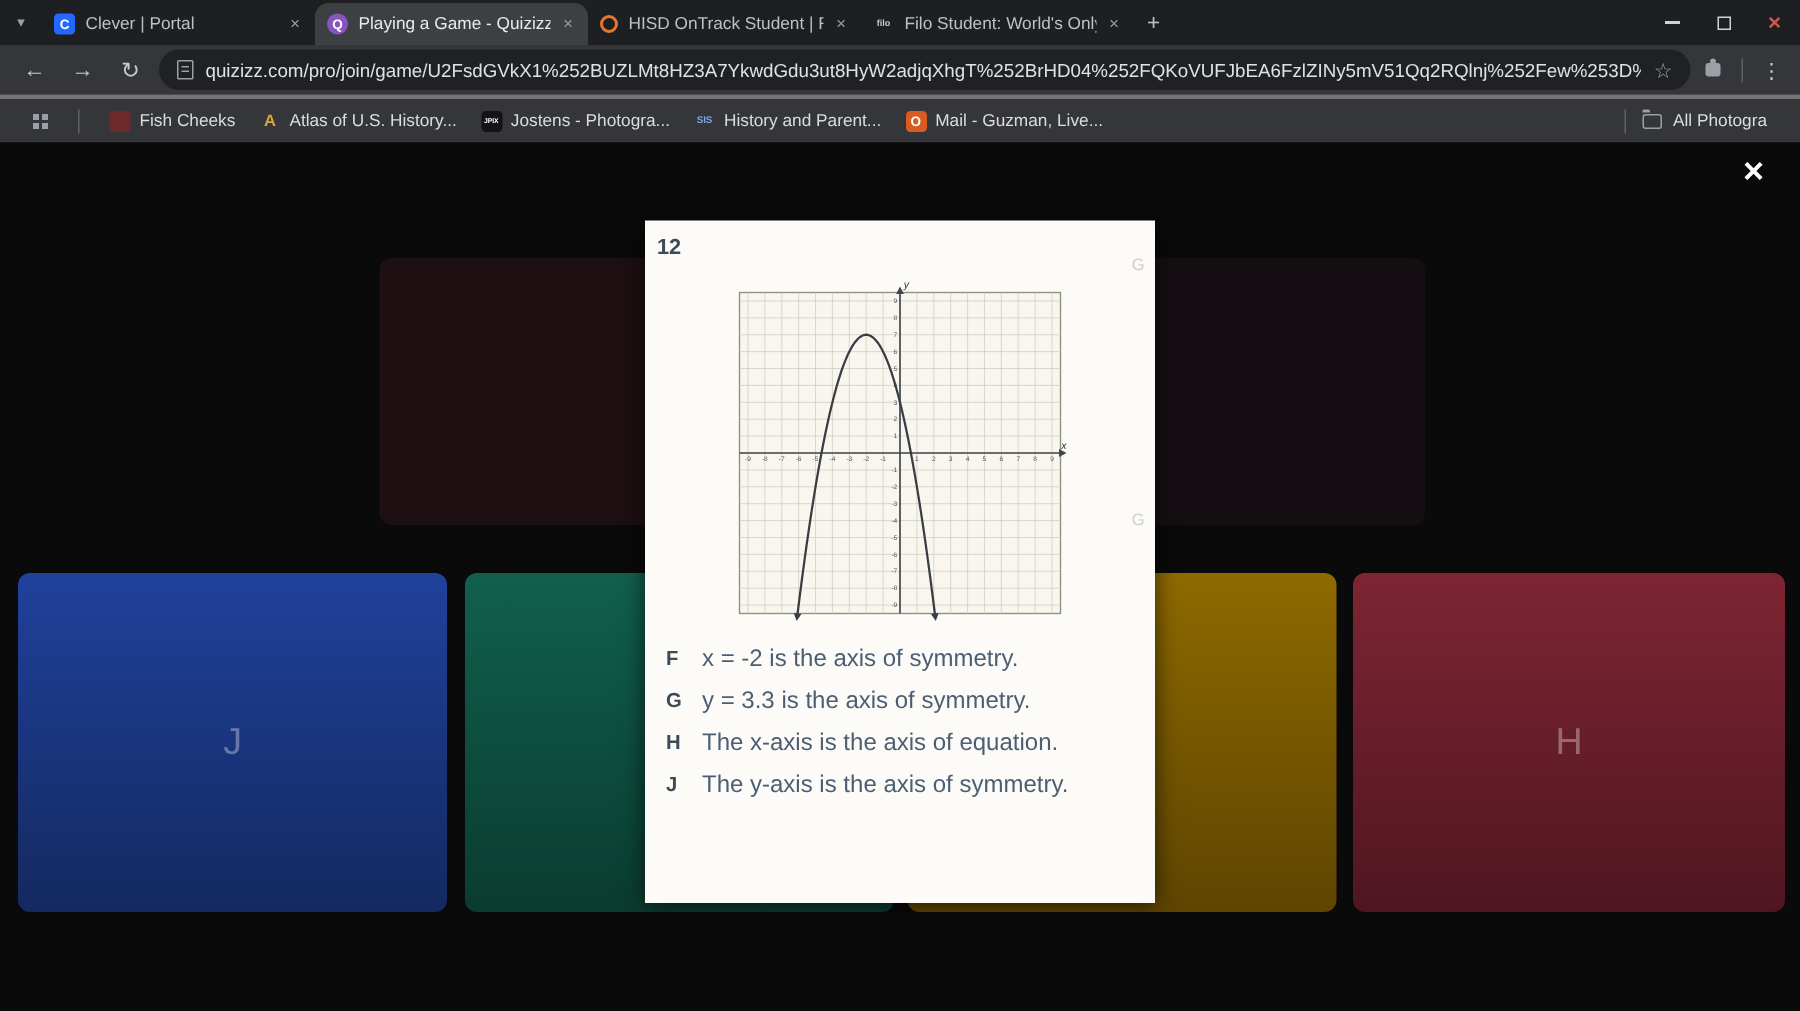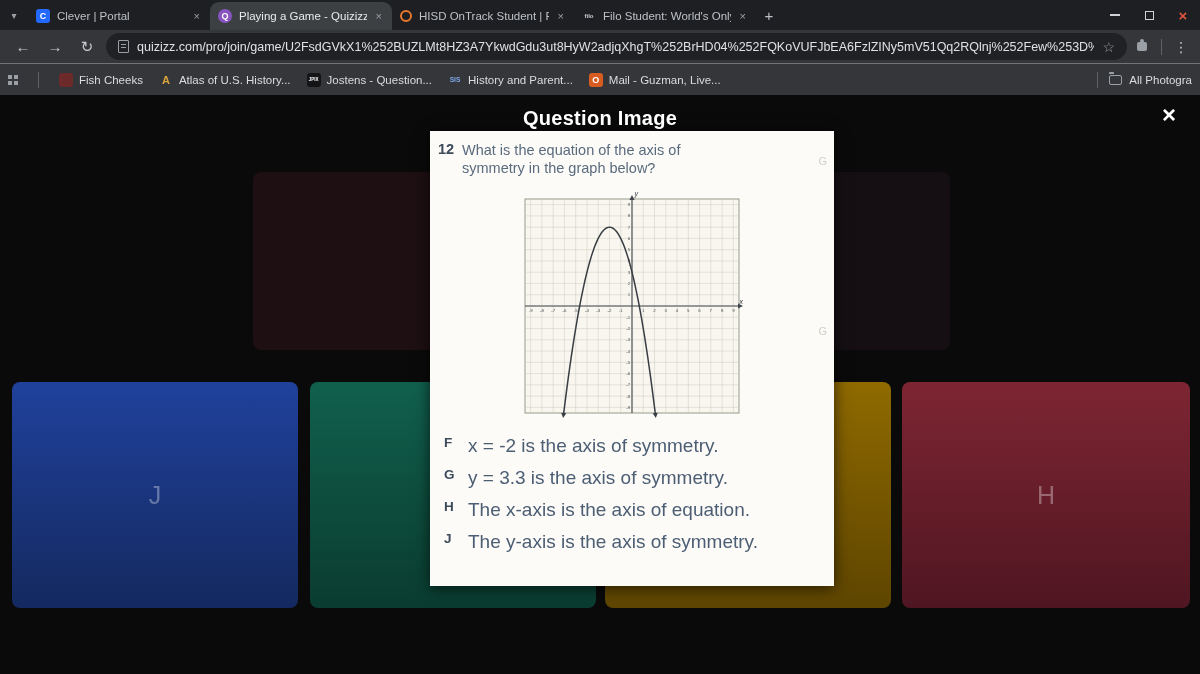--- a/index.html
+++ b/index.html
@@ -32,21 +32,21 @@
   .site-icon{width:11px;height:13px;border:1.2px solid #9aa0a6;border-radius:1px;position:relative;flex:0 0 auto}
   .site-icon::before{content:"";position:absolute;left:1.5px;top:2.5px;width:5px;height:1.2px;background:#9aa0a6;box-shadow:0 3px 0 #9aa0a6}
   .url-text{white-space:nowrap;overflow:hidden;flex:1}
   .star{color:#9aa0a6;font-size:14px;flex:0 0 auto}
   .ext-icon{position:relative;width:10px;height:9px;border-radius:2px;background:#9aa0a6;margin:0 4px}
   .ext-icon::before{content:"";position:absolute;top:-3px;left:3px;width:4px;height:4px;border-radius:50%;background:#9aa0a6}
   .divider-v{width:1px;height:16px;background:#5f6368;margin:0 4px}
   .kebab{color:#c6c9ce;font-size:14px;width:18px;text-align:center}
 
   
-  .bookmarks{position:absolute;top:63px;left:0;right:0;height:32px;background:#35363a;border-top:1px solid #737373;display:flex;align-items:center;padding:0 8px;gap:16px;color:#dadce0;font-size:11.5px}
+  .bookmarks{position:absolute;top:63px;left:0;right:0;height:32px;background:#35363a;border-top:3px solid #737373;display:flex;align-items:center;padding:0 22px;gap:16px;color:#dadce0;font-size:11.5px}
   .apps-icon{width:10px;height:10px;position:relative;flex:0 0 auto}
   .apps-icon::before{content:"";position:absolute;width:4px;height:4px;background:#9aa0a6;box-shadow:6px 0 0 #9aa0a6,0 6px 0 #9aa0a6,6px 6px 0 #9aa0a6}
   .bm{display:flex;align-items:center;gap:6px;white-space:nowrap}
   .bmicon{width:14px;height:14px;border-radius:3px;display:flex;align-items:center;justify-content:center;font-size:8px;font-weight:bold;color:#fff;overflow:hidden}
   .all-bookmarks{margin-left:auto;display:flex;align-items:center;gap:7px}
   .folder{width:13px;height:10px;border:1.3px solid #9aa0a6;border-radius:2px;position:relative}
   .folder::before{content:"";position:absolute;top:-3.4px;left:-1px;width:5px;height:2px;background:#9aa0a6;border-radius:1px 1px 0 0}
 
   
   .stage{position:absolute;top:95px;left:0;right:0;bottom:0;background:#0a0a0a}
@@ -57,29 +57,29 @@
   .bgcard{position:absolute;border-radius:8px;z-index:10}
   .r1c1{left:253px;top:77px;width:342px;height:178px;background:#1d0f12;z-index:5}
   .r1c2{left:605px;top:77px;width:345px;height:178px;background:#150f13;z-index:5}
   .cblue{left:12px;top:287px;width:286px;height:226px;background:linear-gradient(#20419c,#14295f)}
   .cgreen{left:310px;top:287px;width:286px;height:226px;background:linear-gradient(#11604d,#0a3c30)}
   .corange{left:605px;top:287px;width:286px;height:226px;background:linear-gradient(#8f6a00,#5e4500)}
   .cred{left:902px;top:287px;width:288px;height:226px;background:linear-gradient(#7e2533,#4f1621)}
   .cardletter{position:absolute;top:50%;left:50%;transform:translate(-50%,-50%);font-size:25px;color:rgba(255,255,255,.33)}
 
   
-  .qcard{position:absolute;left:430px;top:36px;width:404px;height:455px;background:#fcfbf7;z-index:30;box-shadow:0 2px 14px rgba(0,0,0,.65)}
+  .qcard{position:absolute;left:430px;top:52px;width:340px;height:455px;background:#fcfbf7;z-index:30;box-shadow:0 2px 14px rgba(0,0,0,.65)}
   .qrow{display:flex;padding:10px 8px 0 8px}
   .qnum{font-weight:700;color:#3c4a5a;font-size:14.5px;width:24px;flex:0 0 auto}
   .qtext{color:#5a6b7e;font-size:14.5px;line-height:18px;width:254px}
   .graph{display:block;margin:10px auto 0;width:228px;height:234px}
   .answers{padding:14px 0 0 14px}
   .ans{display:flex;margin-bottom:10px}
   .ansletter{width:24px;font-weight:700;color:#3c4a5a;font-size:13.5px;flex:0 0 auto}
-  .anstext{color:#4c5e74;font-size:19px}
+  .anstext{color:#4c5e74;font-size:16px}
   .wm{position:absolute;right:7px;color:#c4c4be;font-size:11px;opacity:.8}
   .wm1{top:24px}.wm2{top:194px}
 
   
   .footer{position:absolute;left:0;right:0;bottom:0;height:60px;z-index:50}
   .avatar{position:absolute;left:13px;bottom:7px;width:36px;height:36px;border-radius:50%;background:radial-gradient(circle at 50% 42%,#d6edf8 0%,#a8d8ee 65%,#8cc6e4 100%);overflow:hidden}
   .avatar::before{content:"";position:absolute;top:3px;left:7px;right:7px;height:11px;border-radius:50% 50% 0 0;background:#5b4a3f}
   .avatar::after{content:"";position:absolute;top:16px;left:12px;width:3px;height:3px;border-radius:50%;background:#333;box-shadow:9px 0 0 #333}
   .player-name{position:absolute;left:56px;bottom:10px;color:#fff;font-weight:700;font-size:13px;line-height:15px}
   .foot-div{position:absolute;left:124px;bottom:14px;width:1px;height:30px;background:#4a4a4a}
@@ -160,42 +160,39 @@
     <span class="bm">
       <span class="bmicon" style="background:#6d2a2a"></span>
       <span>Fish Cheeks</span>
     </span>
     <span class="bm">
       <span class="bmicon" style="color:#d9a43b;font-weight:700;font-size:11px">A</span>
       <span>Atlas of U.S. History...</span>
     </span>
     <span class="bm">
       <span class="bmicon" style="background:#141417;color:#fff;font-size:4.5px">JPIX</span>
-      <span>Jostens - Question...</span>
+      <span>Jostens - Photogra...</span>
     </span>
     <span class="bm">
       <span class="bmicon" style="color:#7ba7e8;font-weight:700;font-size:6.5px">SIS</span>
       <span>History and Parent...</span>
     </span>
     <span class="bm">
       <span class="bmicon" style="background:#d85c22;color:#fff;font-size:9px">O</span>
       <span>Mail - Guzman, Live...</span>
     </span>
 
     <span class="all-bookmarks">
       <span class="divider-v"></span>
       <span class="folder"></span>
       <span>All Photogra</span>
     </span>
   </div>
 
   <main class="stage">
-    <div class="stage-header">
-      <span class="stage-title">Question Image</span>
-    </div>
     <span class="stage-close">×</span>
 
     <div class="bgcard r1c1"></div>
     <div class="bgcard r1c2"></div>
 
     <div class="bgcard cblue">
       <span class="cardletter">J</span>
     </div>
     <div class="bgcard cgreen">
       <span class="cardletter"></span>
@@ -203,21 +200,20 @@
     <div class="bgcard corange">
       <span class="cardletter"></span>
     </div>
     <div class="bgcard cred">
       <span class="cardletter">H</span>
     </div>
 
     <section class="qcard">
       <div class="qrow">
         <span class="qnum">12</span>
-        <p class="qtext">What is the equation of the axis of symmetry in the graph below?</p>
       </div>
 
       <svg class="graph" viewBox="0 0 228 234" xmlns="http://www.w3.org/2000/svg">
           <rect x="7" y="12" width="214" height="214" fill="#f8f6ef" stroke="#8d927f" stroke-width="0.9"></rect>
           <line x1="12.631578947368421" y1="12" x2="12.631578947368421" y2="226" stroke="#c6cab9" stroke-width="0.45"></line>
           <line x1="23.894736842105264" y1="12" x2="23.894736842105264" y2="226" stroke="#c6cab9" stroke-width="0.45"></line>
           <line x1="35.15789473684211" y1="12" x2="35.15789473684211" y2="226" stroke="#c6cab9" stroke-width="0.45"></line>
           <line x1="46.421052631578945" y1="12" x2="46.421052631578945" y2="226" stroke="#c6cab9" stroke-width="0.45"></line>
           <line x1="57.68421052631579" y1="12" x2="57.68421052631579" y2="226" stroke="#c6cab9" stroke-width="0.45"></line>
           <line x1="68.94736842105263" y1="12" x2="68.94736842105263" y2="226" stroke="#c6cab9" stroke-width="0.45"></line>

